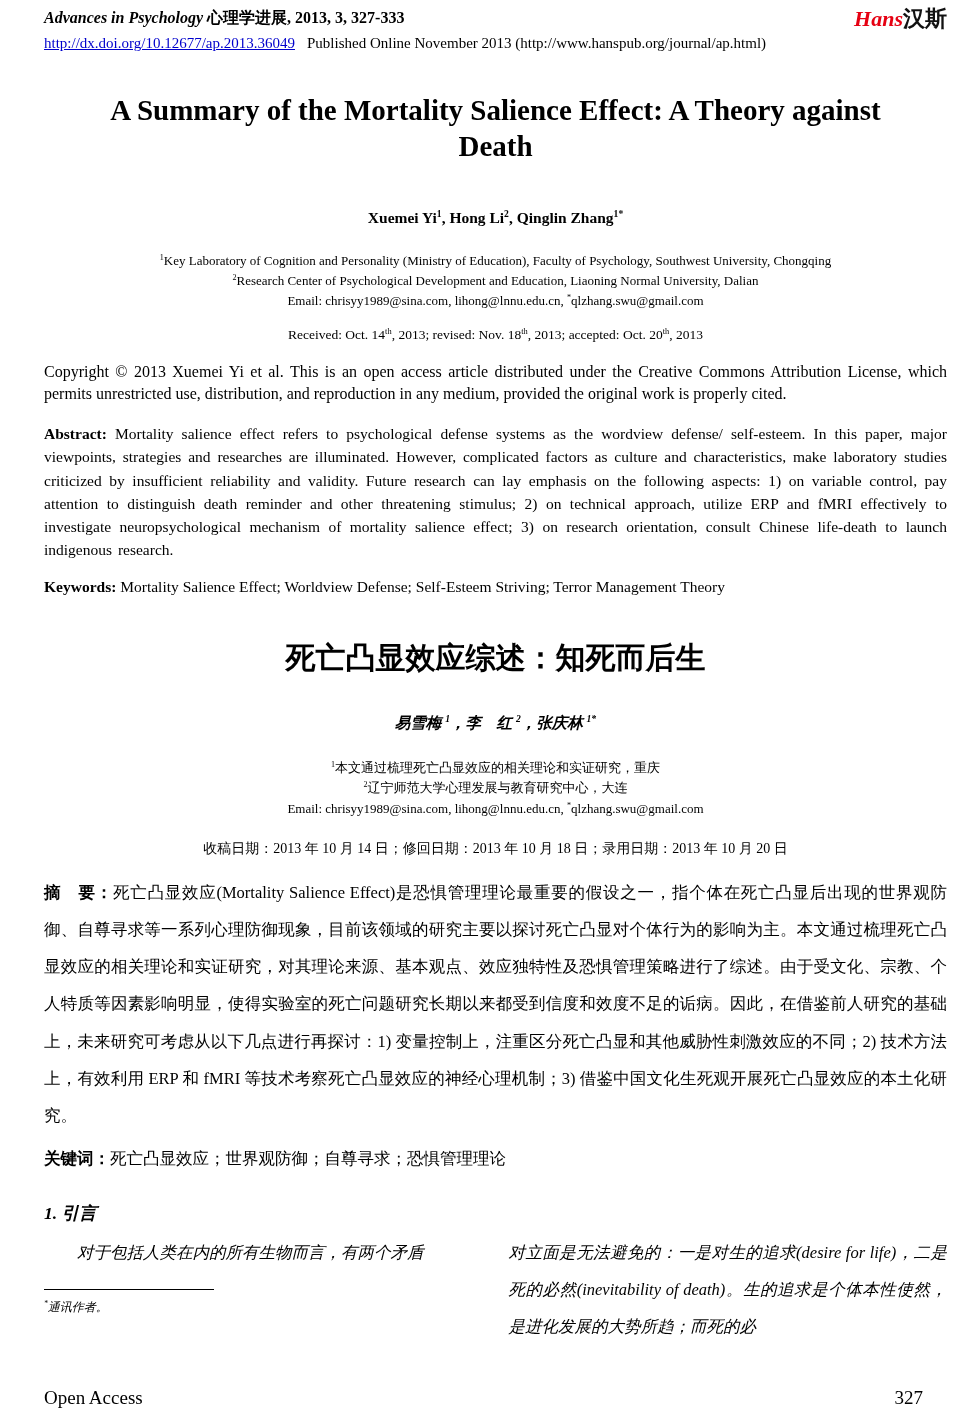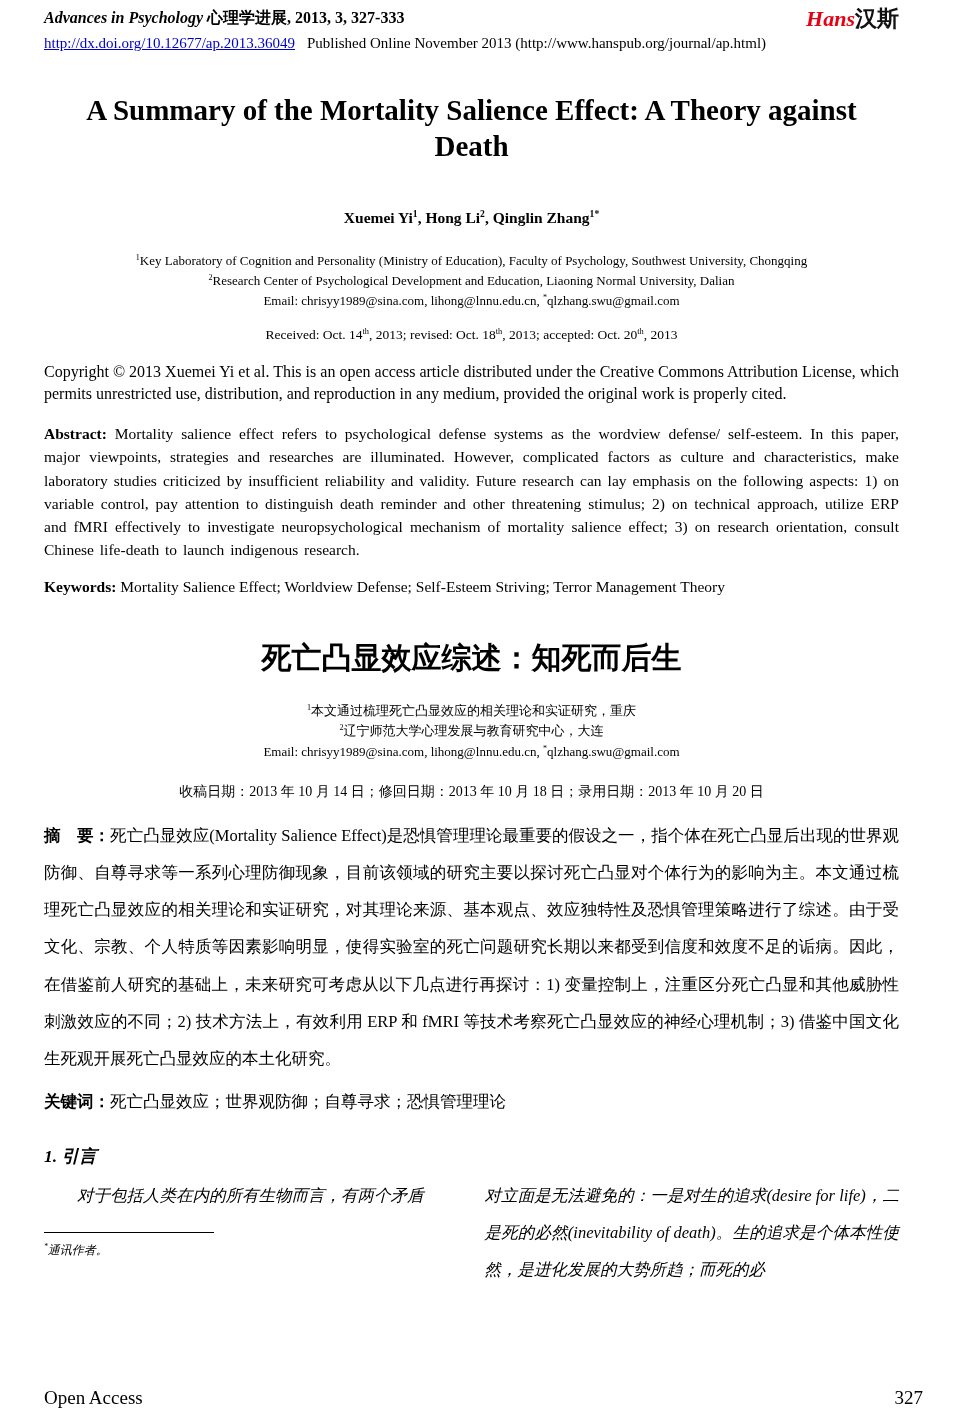--- a/index.html
+++ b/index.html
@@ -1,20 +1,20 @@
 <!DOCTYPE html>
 <html><head>
 <meta charset="utf-8">
 <style>
   html,body{margin:0;padding:0;background:#ffffff;}
   body{
     width:967px;height:1417px;position:relative;overflow:hidden;
     color:#000;font-family:"Liberation Serif","DejaVu Serif",serif;
   }
-  .page{padding:8px 68px 0 44px;}
+  .page{padding:8px 20px 0 44px;}
 
   
   .header{display:flex;justify-content:space-between;align-items:flex-start;}
   .header-line1{font-size:16px;font-weight:bold;}
   .jname{font-style:italic;}
   .header-line2{font-size:15px;margin-top:6px;}
   a.doi{color:#0000cc;text-decoration:underline;cursor:pointer;}
   .published{margin-left:12px;}
   .logo{font-size:22px;white-space:nowrap;line-height:1;}
   .logo-en{color:#e60012;font-style:italic;font-weight:bold;}
@@ -78,30 +78,31 @@
   <h1 class="title">A Summary of the Mortality Salience Effect: A Theory against Death</h1>
 
   <p class="authors"><span>Xuemei Yi</span><sup>1</sup><span>, Hong Li</span><sup>2</sup><span>, Qinglin Zhang</span><sup>1*</sup></p>
 
   <div class="affils">
     <p><sup>1</sup><span>Key Laboratory of Cognition and Personality (Ministry of Education), Faculty of Psychology, Southwest University, Chongqing</span></p>
     <p><sup>2</sup><span>Research Center of Psychological Development and Education, Liaoning Normal University, Dalian</span></p>
     <p><span>Email: chrisyy1989@sina.com, lihong@lnnu.edu.cn, </span><sup>*</sup><span>qlzhang.swu@gmail.com</span></p>
   </div>
 
-  <p class="received"><span>Received: Oct. 14</span><sup>th</sup><span>, 2013; revised: Oct. 18</span><sup>th</sup><span>, 2013; accepted: Oct. 20</span><sup>th</sup><span>, 2013</span></p>
+  <p class="received"><span>Received: Oct. 14</span><sup>th</sup><span>, 2013; revised: Nov. 18</span><sup>th</sup><span>, 2013; accepted: Oct. 20</span><sup>th</sup><span>, 2013</span></p>
 
   <p class="copyright">Copyright © 2013 Xuemei Yi et al. This is an open access article distributed under the Creative Commons Attribution License, which permits unrestricted use, distribution, and reproduction in any medium, provided the original work is properly cited.</p>
 
   <p class="abstract"><b>Abstract:</b> <span>Mortality salience effect refers to psychological defense systems as the wordview defense/ self-esteem. In this paper, major viewpoints, strategies and researches are illuminated. However, complicated factors as culture and characteristics, make laboratory studies criticized by insufficient reliability and validity. Future research can lay emphasis on the following aspects: 1) on variable control, pay attention to distinguish death reminder and other threatening stimulus; 2) on technical approach, utilize ERP and fMRI effectively to investigate neuropsychological mechanism of mortality salience effect; 3) on research orientation, consult Chinese life-death to launch indigenous research.</span></p>
 
   <p class="keywords"><b>Keywords:</b><span> Mortality Salience Effect; Worldview Defense; Self-Esteem Striving; Terror Management Theory</span></p>
 
   <h2 class="cn-title">死亡凸显效应综述：知死而后生</h2>
 
+  <p class="cn-authors"><span>易雪梅 </span><sup>1</sup><span>，李　红 </span><sup>2</sup><span>，张庆林 </span><sup>1*</sup></p>
 
   <div class="cn-affils">
     <p><sup>1</sup><span>本文通过梳理死亡凸显效应的相关理论和实证研究，重庆</span></p>
     <p><sup>2</sup><span>辽宁师范大学心理发展与教育研究中心，大连</span></p>
     <p><span>Email: chrisyy1989@sina.com, lihong@lnnu.edu.cn, </span><sup>*</sup><span>qlzhang.swu@gmail.com</span></p>
   </div>
 
   <p class="cn-received">收稿日期：2013 年 10 月 14 日；修回日期：2013 年 10 月 18 日；录用日期：2013 年 10 月 20 日</p>
 
   <p class="cn-abstract"><span class="b-sans">摘　要：</span><span>死亡凸显效应(Mortality Salience Effect)是恐惧管理理论最重要的假设之一，指个体在死亡凸显后出现的世界观防御、自尊寻求等一系列心理防御现象，目前该领域的研究主要以探讨死亡凸显对个体行为的影响为主。本文通过梳理死亡凸显效应的相关理论和实证研究，对其理论来源、基本观点、效应独特性及恐惧管理策略进行了综述。由于受文化、宗教、个人特质等因素影响明显，使得实验室的死亡问题研究长期以来都受到信度和效度不足的诟病。因此，在借鉴前人研究的基础上，未来研究可考虑从以下几点进行再探讨：1) 变量控制上，注重区分死亡凸显和其他威胁性刺激效应的不同；2) 技术方法上，有效利用 ERP 和 fMRI 等技术考察死亡凸显效应的神经心理机制；3) 借鉴中国文化生死观开展死亡凸显效应的本土化研究。</span></p>

